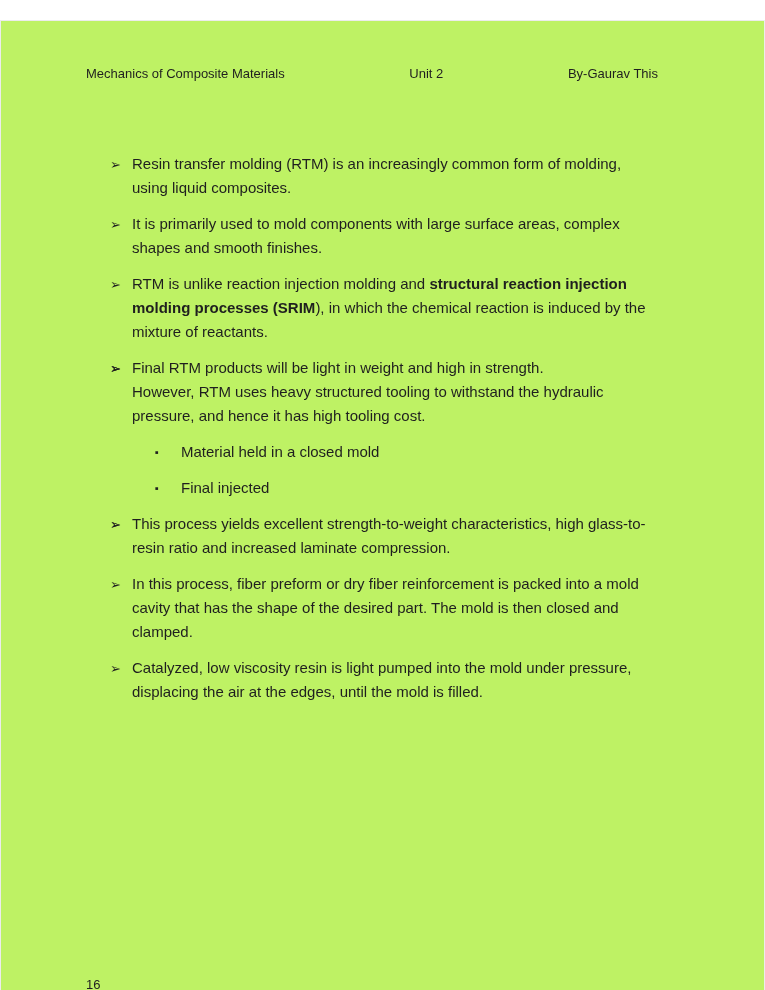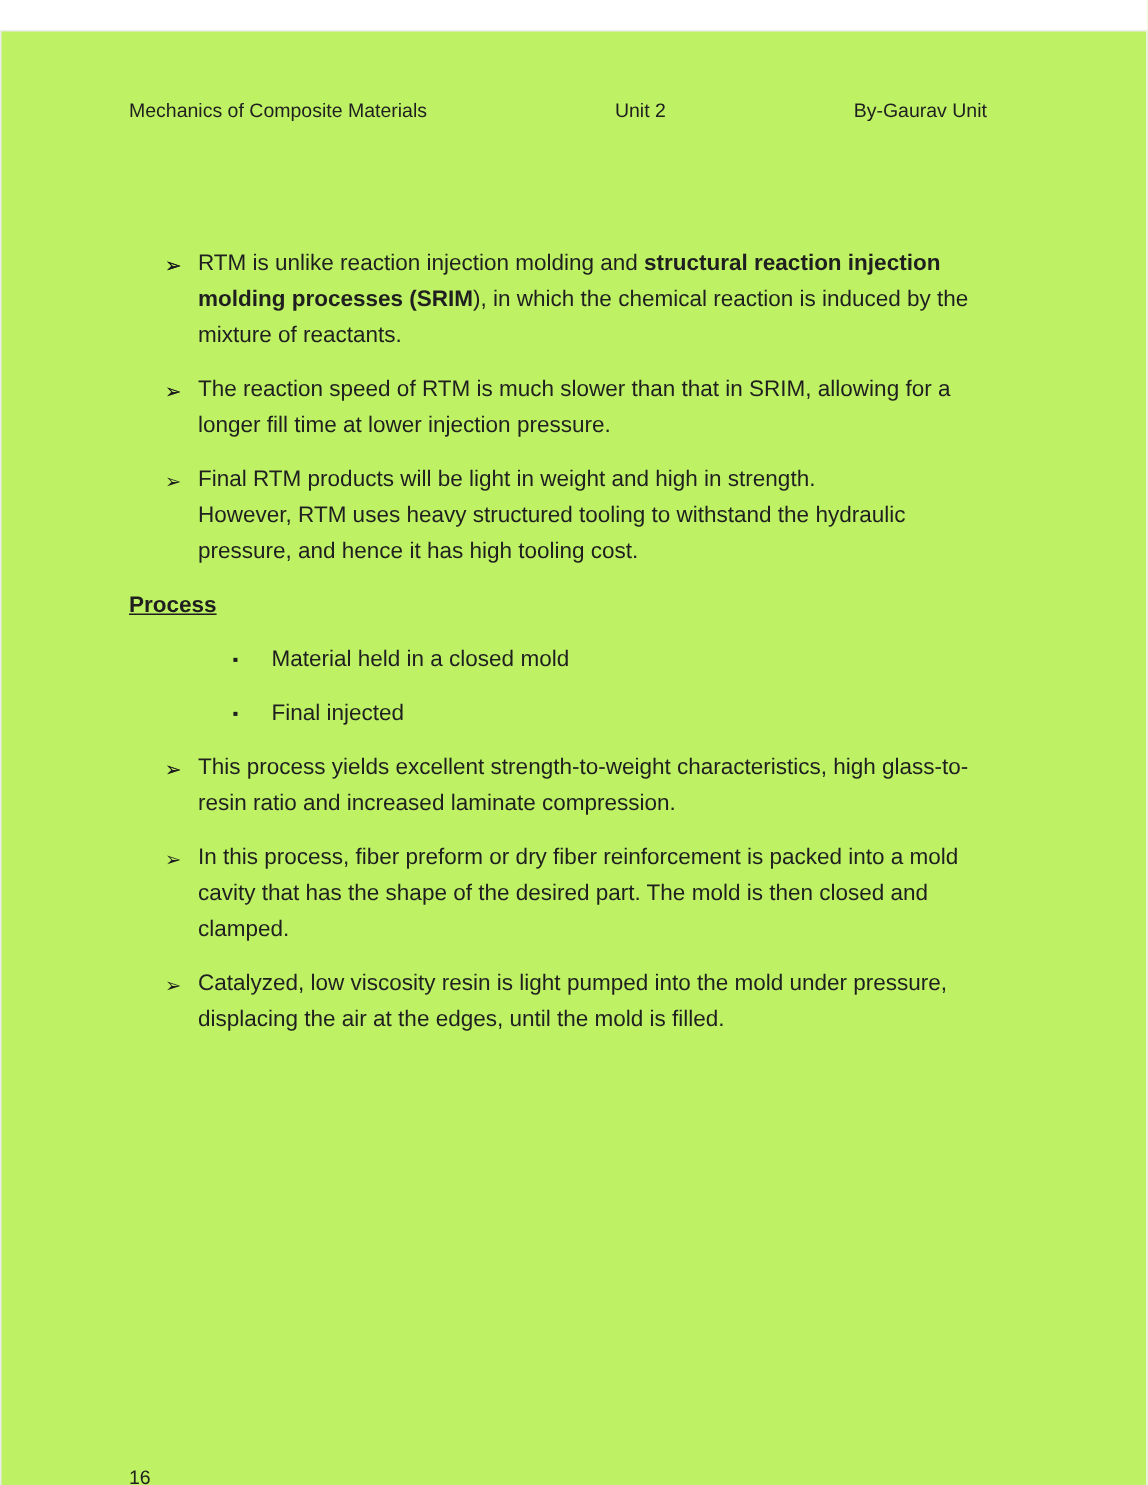--- a/index.html
+++ b/index.html
@@ -77,51 +77,51 @@
   }
 </style>
 </head>
 <body>
 
 <div class="page">
 
   <div class="doc-header">
     <span>Mechanics of Composite Materials</span>
     <span>Unit 2</span>
-    <span>By-Gaurav Unit</span>
+    <span>By-Gaurav This</span>
   </div>
 
   <div class="content">
 
     <ul class="bullet-list">
       <li>
         <span class="arrow-marker">➢</span>
+        <span class="item-text">Resin transfer molding (RTM) is an increasingly common form of molding, using liquid composites.</span>
       </li>
       <li>
         <span class="arrow-marker">➢</span>
+        <span class="item-text">It is primarily used to mold components with large surface areas, complex shapes and smooth finishes.</span>
       </li>
       <li>
         <span class="arrow-marker">➢</span>
         <span class="item-text"><span>RTM is unlike reaction injection molding and </span><span style="font-weight: 700;">structural reaction injection molding processes (SRIM</span><span>), in which the chemical reaction is induced by the mixture of reactants.</span></span>
       </li>
       <li>
         <span class="arrow-marker">➢</span>
       </li>
       <li>
         <span class="arrow-marker">➢</span>
-        <span class="item-text">The reaction speed of RTM is much slower than that in SRIM, allowing for a longer fill time at lower injection pressure.</span>
       </li>
       <li>
         <span class="arrow-marker">➢</span>
         <span class="item-text">Final RTM products will be light in weight and high in strength.
 However, RTM uses heavy structured tooling to withstand the hydraulic pressure, and hence it has high tooling cost.</span>
       </li>
     </ul>
 
-    <div class="process-heading">Process</div>
 
     <ul class="square-list">
       <li>
         <span class="square-marker">▪</span>
         <span class="item-text">Material held in a closed mold</span>
       </li>
       <li>
         <span class="square-marker">▪</span>
         <span class="item-text">Final injected</span>
       </li>

